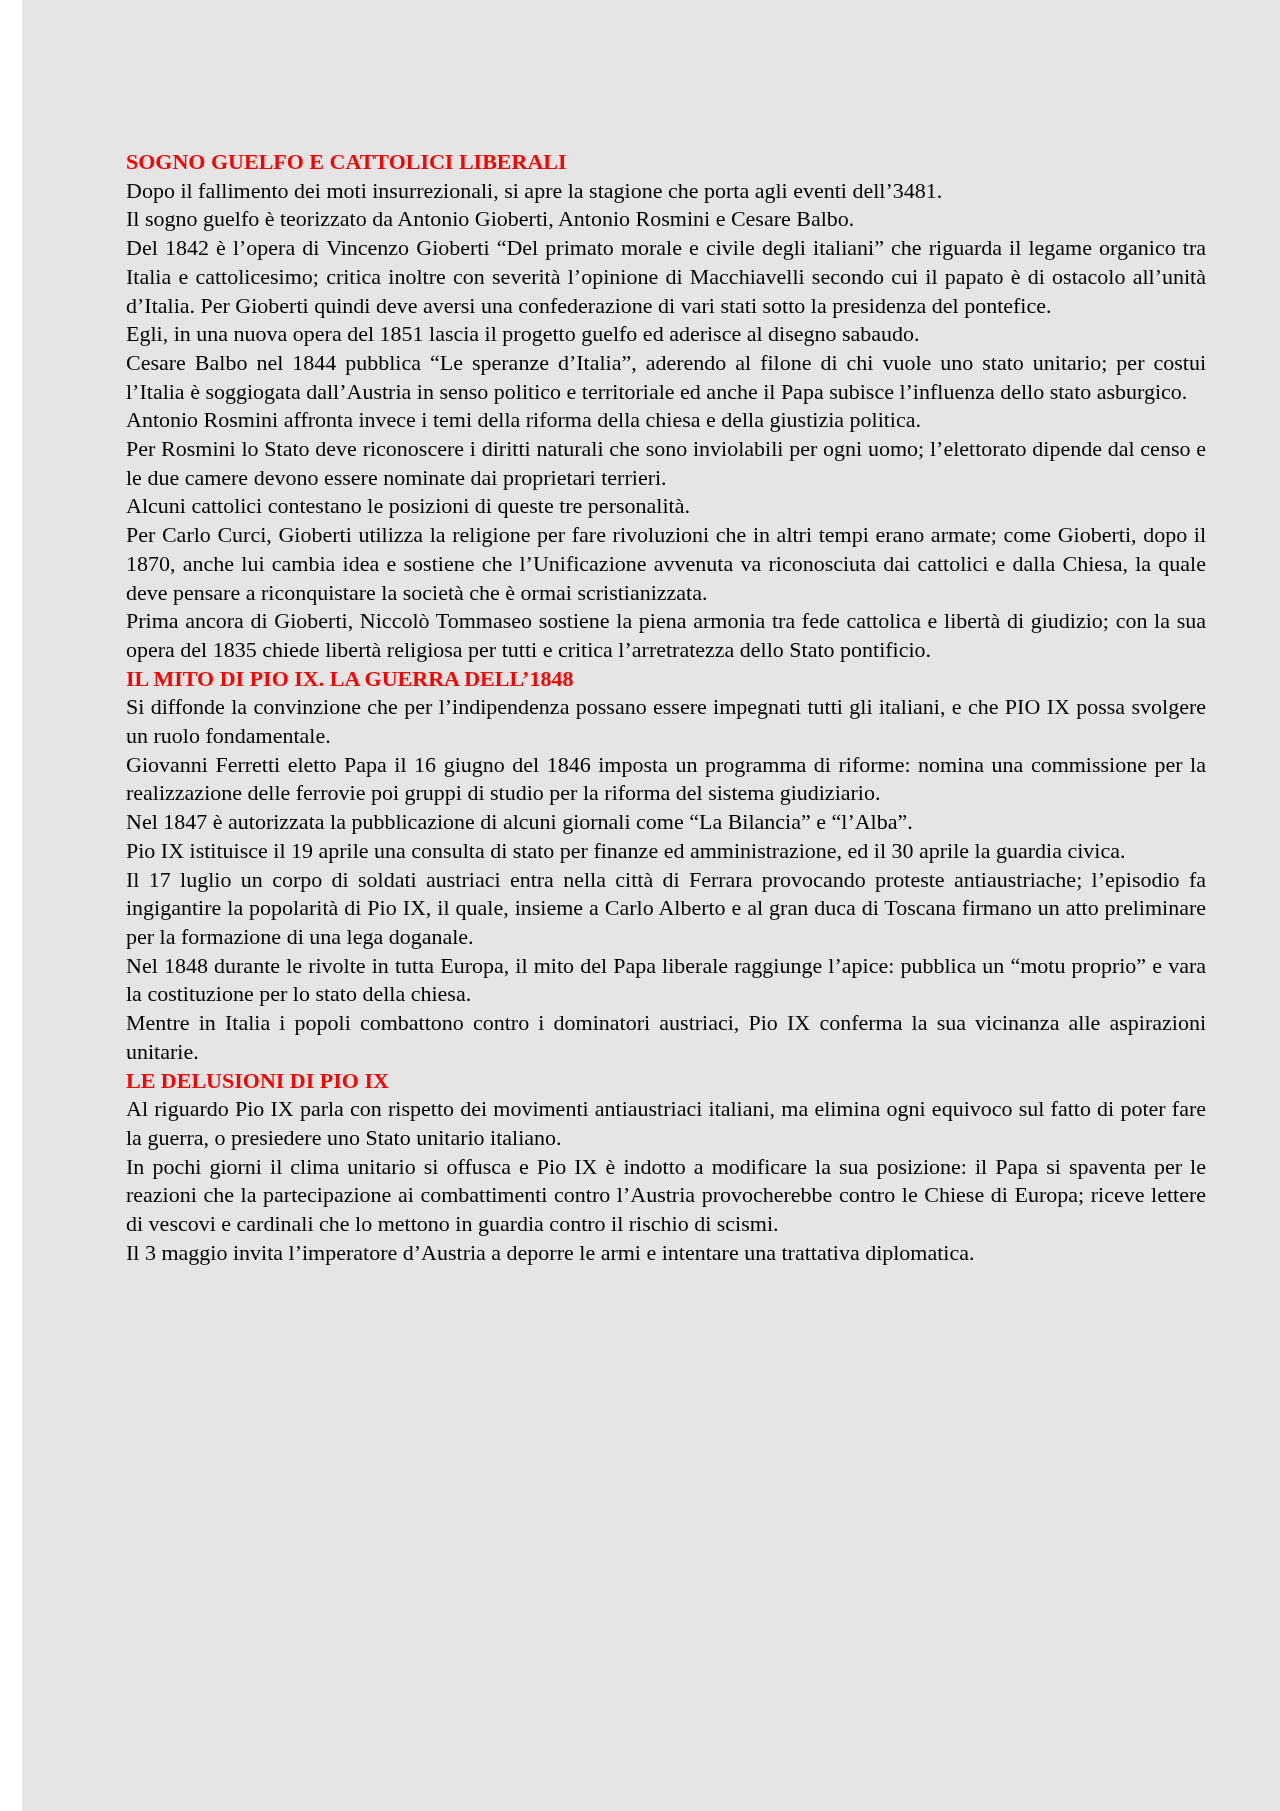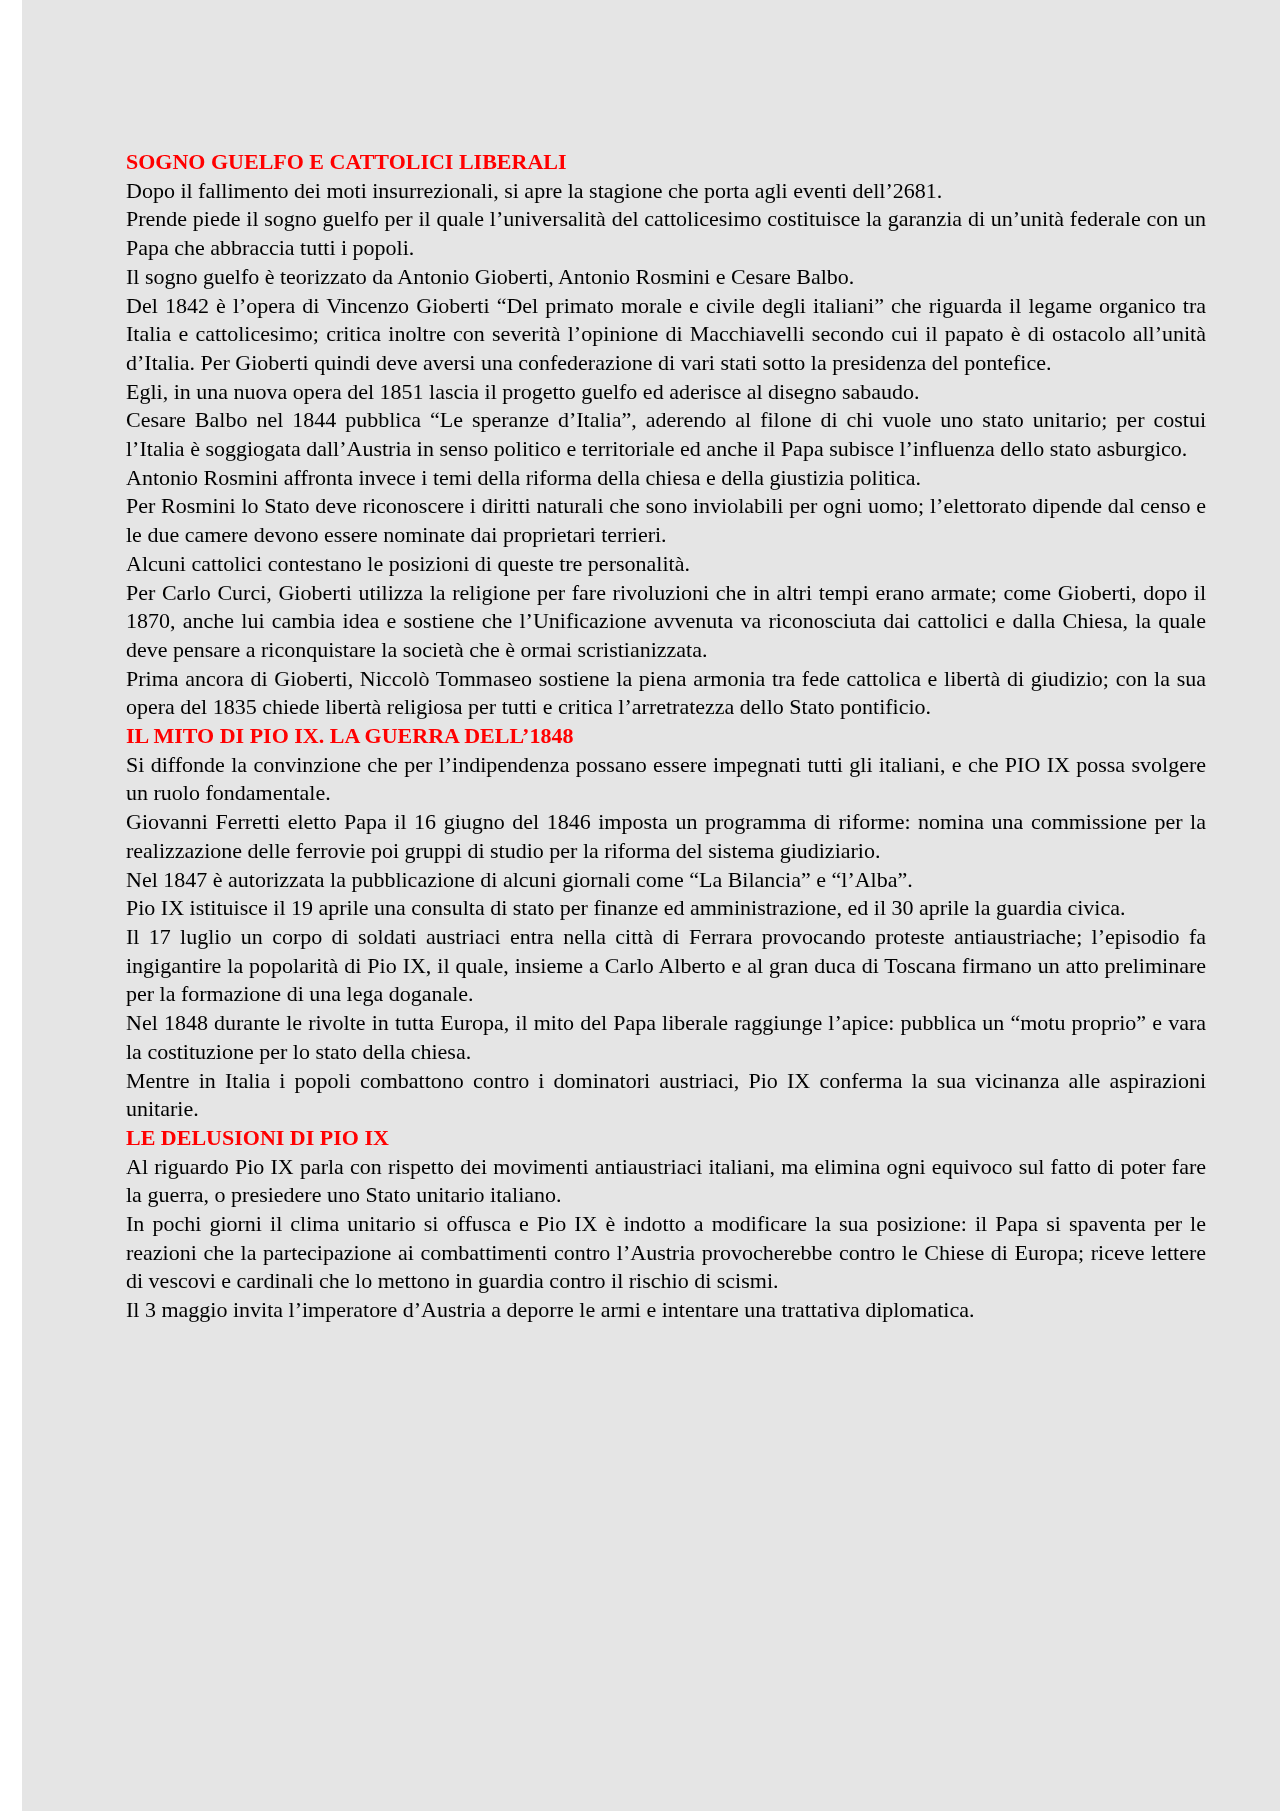--- a/index.html
+++ b/index.html
@@ -37,22 +37,21 @@
   }
   .italic {
   }
 </style>
 </head>
 <body>
 
 <div class="page">
   <div class="doc-content" id="doc">
       <div class="section-heading" style="color: rgb(255, 0, 0);">SOGNO GUELFO E CATTOLICI LIBERALI</div>
-      <p><span>Dopo il fallimento dei moti insurrezionali, si apre la stagione che porta agli eventi dell’2681.</span></p>
-      <p><span>Prende piede il sogno guelfo per il quale l’universalità del cattolicesimo costituisce la garanzia di un’unità federale con un Papa che abbraccia tutti i popoli.</span></p>
+      <p><span>Dopo il fallimento dei moti insurrezionali, si apre la stagione che porta agli eventi dell’3481.</span></p>
       <p><span>Il sogno guelfo è teorizzato da Antonio Gioberti, Antonio Rosmini e Cesare Balbo.</span></p>
       <p><span>Del 1842 è l’opera di Vincenzo Gioberti “</span><span class="italic">Del primato morale e civile degli italiani</span><span>” che riguarda il legame organico tra Italia e cattolicesimo; critica inoltre con severità l’opinione di Macchiavelli secondo cui il papato è di ostacolo all’unità d’Italia. Per Gioberti quindi deve aversi una confederazione di vari stati sotto la presidenza del pontefice.</span></p>
       <p><span>Egli, in una nuova opera del 1851 lascia il progetto guelfo ed aderisce al disegno sabaudo.</span></p>
       <p><span>Cesare Balbo nel 1844 pubblica “</span><span class="italic">Le speranze d’Italia</span><span>”, aderendo al filone di chi vuole uno stato unitario; per costui l’Italia è soggiogata dall’Austria in senso politico e territoriale ed anche il Papa subisce l’influenza dello stato asburgico.</span></p>
       <p><span>Antonio Rosmini affronta invece i temi della riforma della chiesa e della giustizia politica.</span></p>
       <p><span>Per Rosmini lo Stato deve riconoscere i diritti naturali che sono inviolabili per ogni uomo; l’elettorato dipende dal censo e le due camere devono essere nominate dai proprietari terrieri.</span></p>
       <p><span>Alcuni cattolici contestano le posizioni di queste tre personalità.</span></p>
       <p><span>Per Carlo Curci, Gioberti utilizza la religione per fare rivoluzioni che in altri tempi erano armate; come Gioberti, dopo il 1870, anche lui cambia idea e sostiene che l’Unificazione avvenuta va riconosciuta dai cattolici e dalla Chiesa, la quale deve pensare a riconquistare la società che è ormai scristianizzata.</span></p>
       <p><span>Prima ancora di Gioberti, Niccolò Tommaseo sostiene la piena armonia tra fede cattolica e libertà di giudizio; con la sua opera del 1835 chiede libertà religiosa per tutti e critica l’arretratezza dello Stato pontificio.</span></p>
       <div class="section-heading" style="color: rgb(255, 0, 0);">IL MITO DI PIO IX. LA GUERRA DELL’1848</div>

